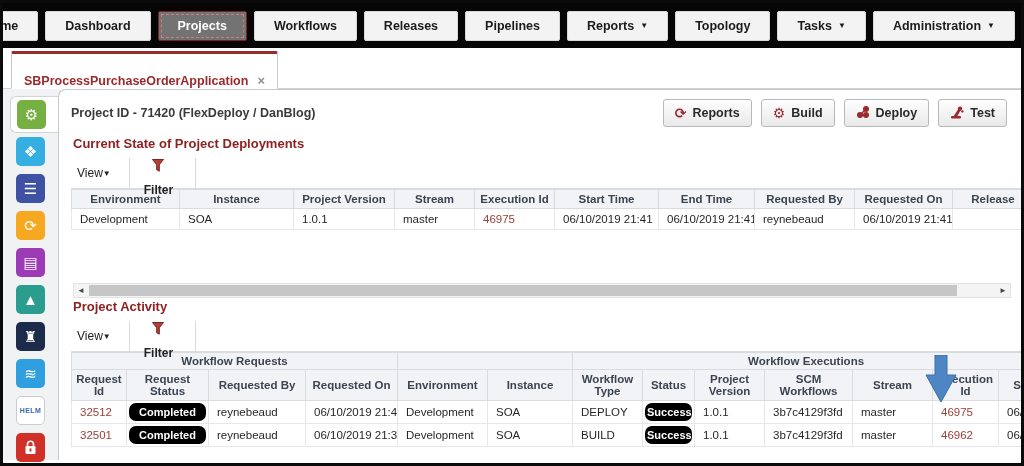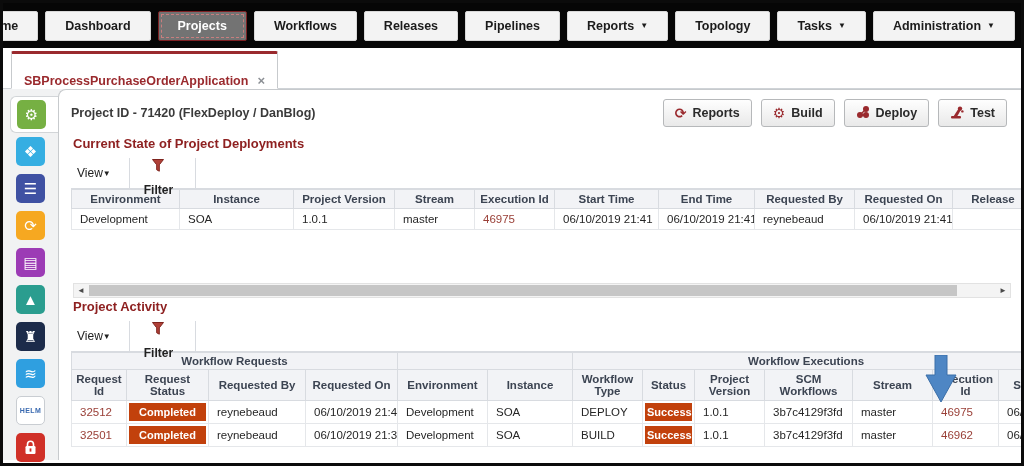--- a/index.html
+++ b/index.html
@@ -77,21 +77,21 @@
     font-size:11.5px; font-weight:bold; text-align:center; padding:3px 4px;
   }
   td {
     border-right:1px solid #e5e7ea; border-bottom:1px solid #e5e7ea;
     font-size:11.5px; color:#262626; padding:4px 8px;
     white-space:nowrap; overflow:hidden;
   }
   td.first { border-left:1px solid #e5e7ea; }
   .link { color:#9a4038; cursor:pointer; }
   td.badge-cell { padding:2px; }
-  .badge { display:block; background:#c2410c; color:#fff; font-weight:bold; font-size:11px; text-align:center; padding:3px 2px; }
+  .badge { display:block; background:#000000; color:#fff; font-weight:bold; font-size:11px; text-align:center; padding:3px 2px;border-radius:7px; }
   th.group { font-size:11.5px; padding:2px 4px; }
   
   .hscroll { height:15px; background:#f4f4f4; border:1px solid #e2e2e2; margin:53px 10px 0 2px; position:relative; }
   .hs-arrow { position:absolute; top:0; width:14px; height:13px; display:flex; align-items:center; justify-content:center; font-size:8px; color:#4a4a4a; cursor:pointer; }
   .hs-left { left:0; } .hs-right { right:0; }
   .hs-thumb { position:absolute; left:15px; right:53px; top:1px; bottom:1px; background:#c6c6c6; cursor:pointer; }
   
   .anno-arrow { position:absolute; left:921px; top:352px; z-index:6; pointer-events:none; }
 </style>
 </head>

